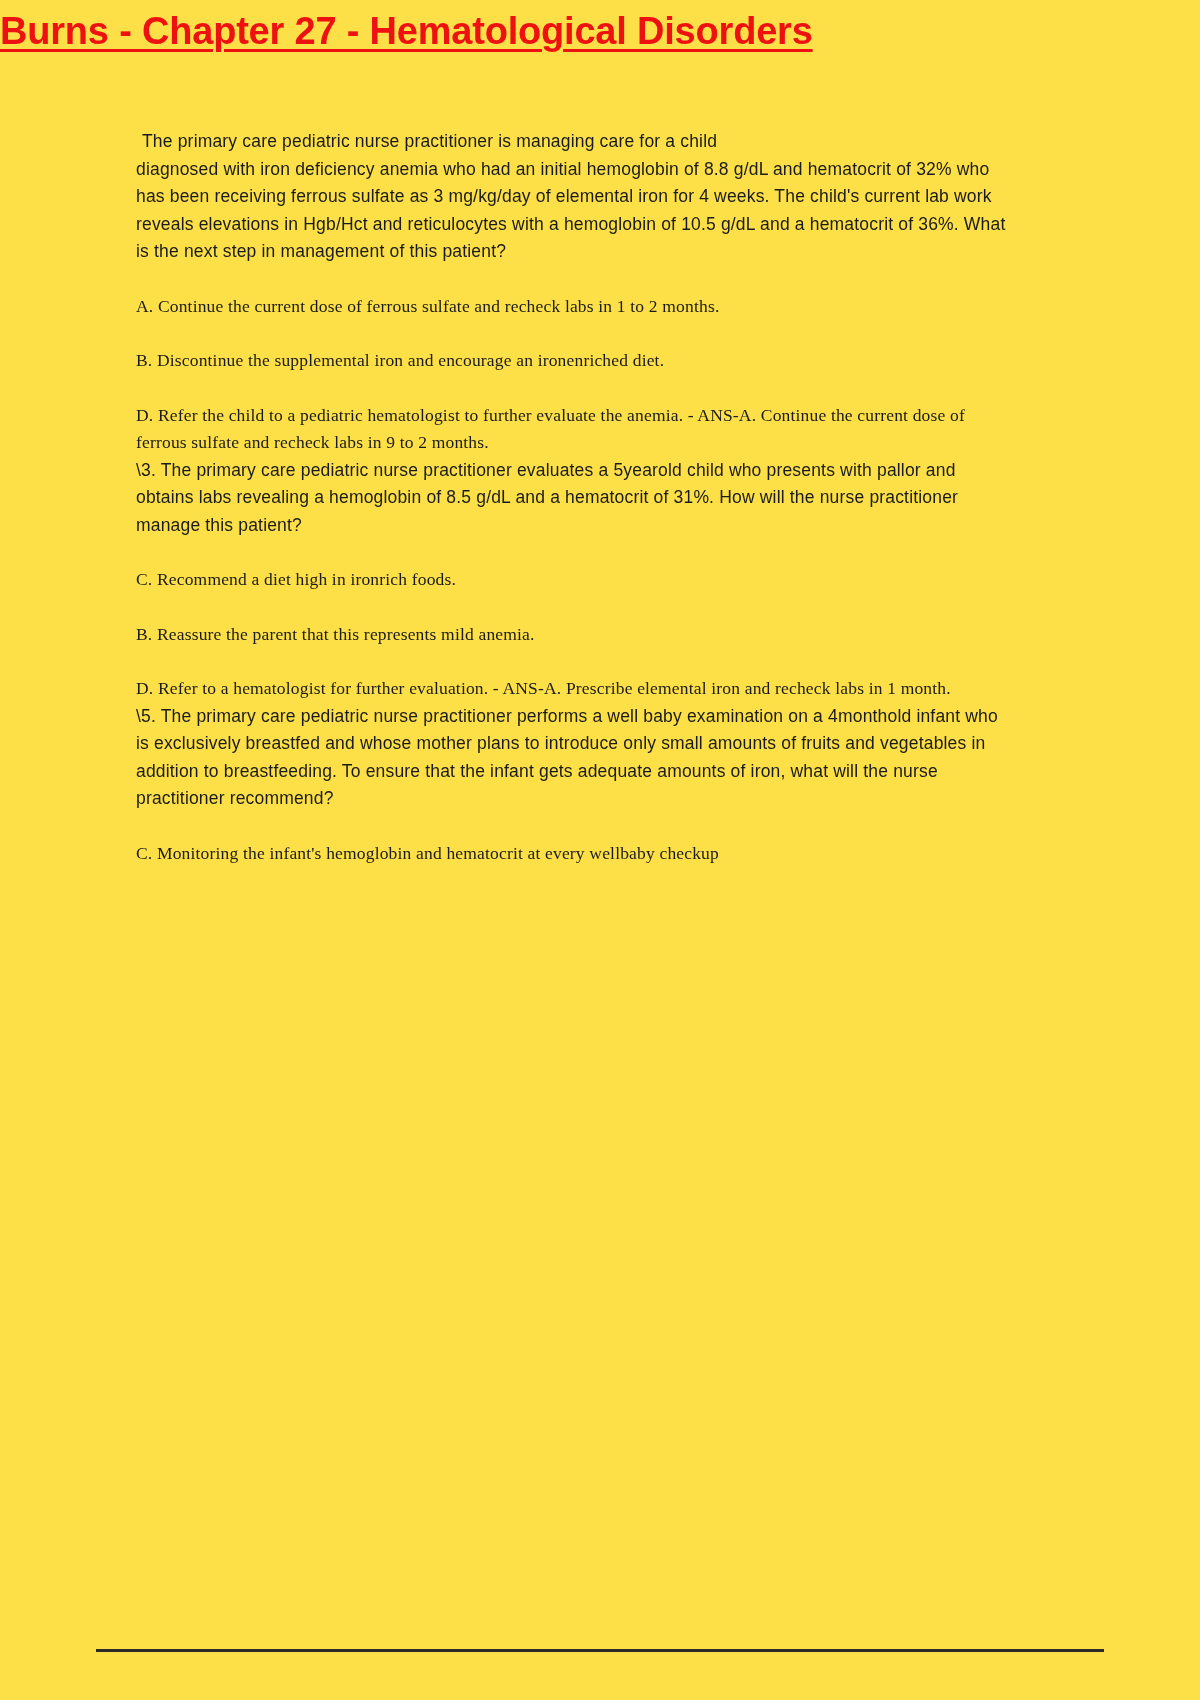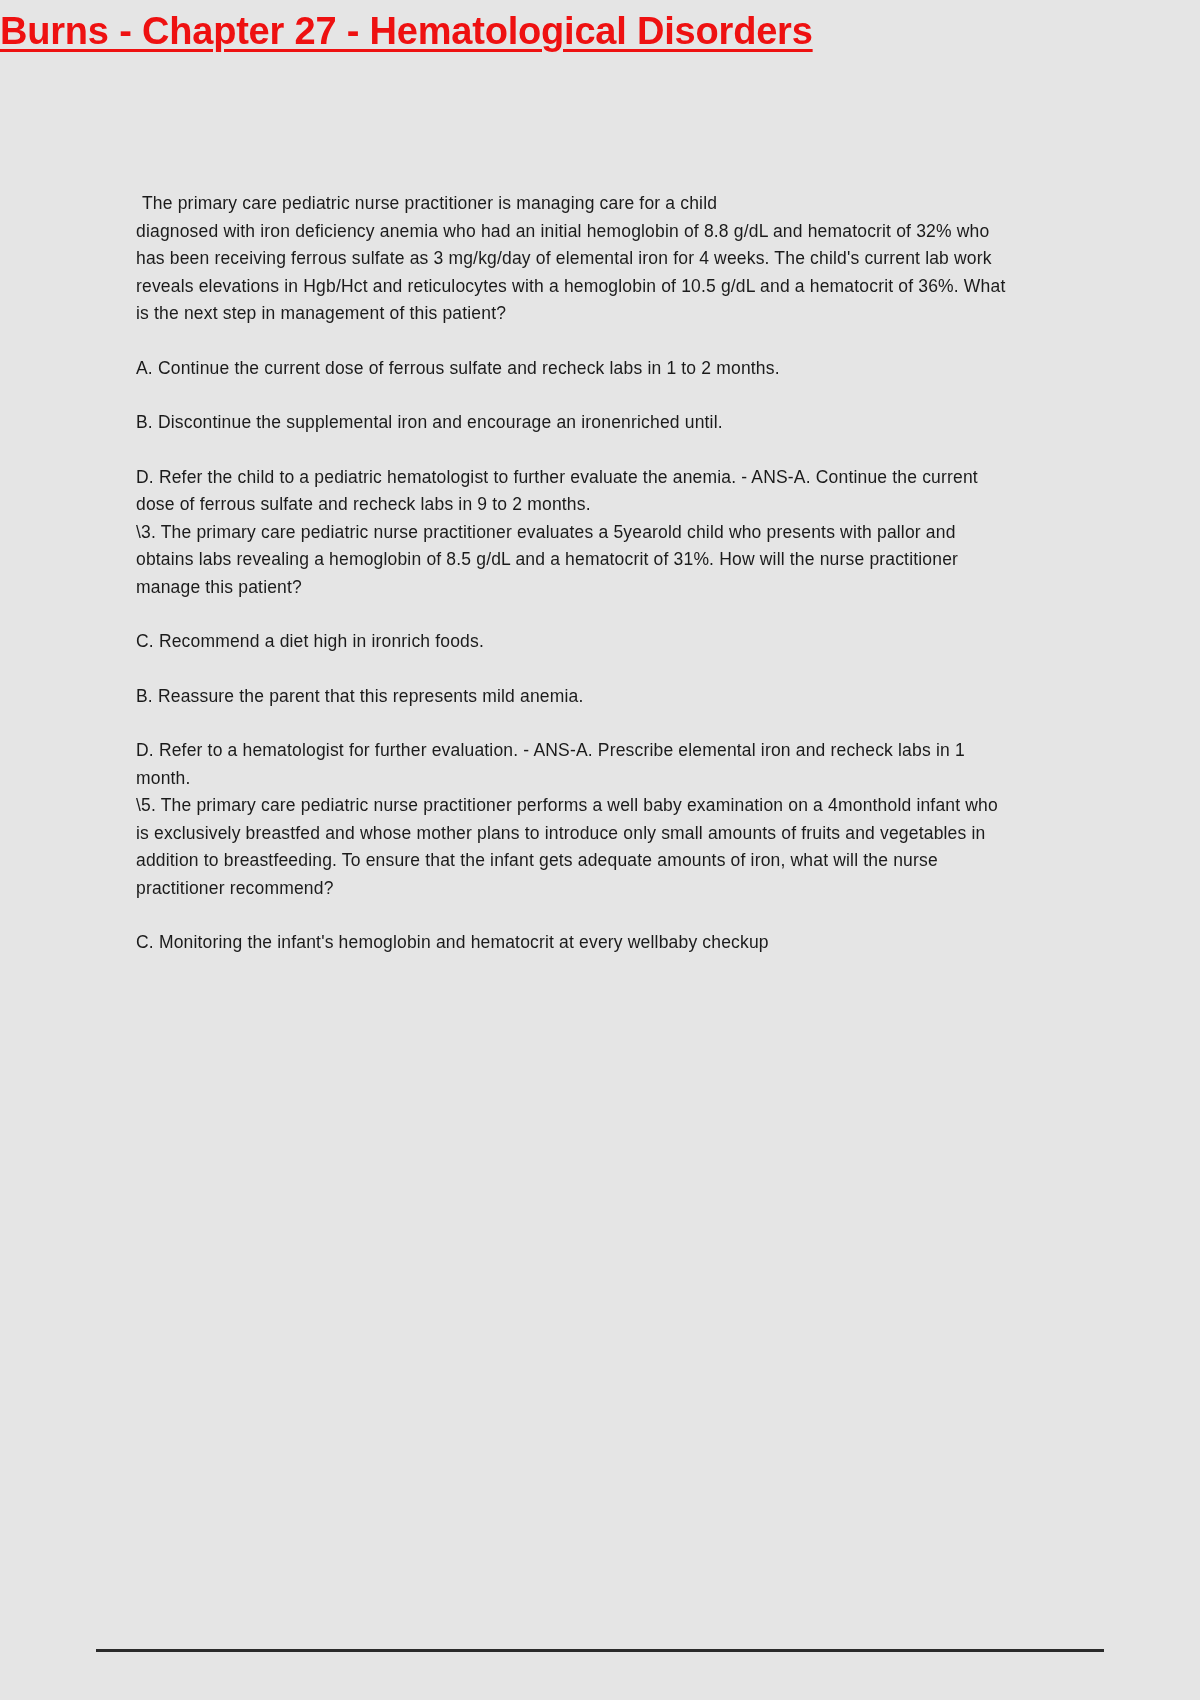--- a/index.html
+++ b/index.html
@@ -15,21 +15,21 @@
     color: #1a1a1a;
     position: relative;
     overflow: hidden;
   }
   .page {
     position: absolute;
     top: 0;
     left: 0;
     width: 1200px;
     height: 1700px;
-    background: #e5e5e5;
+    background: #fde047;
     box-sizing: border-box;
   }
   .content {
     position: absolute;
     left: 136px;
     top: 128px;
     width: 874px;
   }
   .doc-title {
     font-size: 38px;
@@ -40,31 +40,31 @@
     margin: 0 0 0 0;
     display: block;
   }
   .doc-title .title-text {
     text-decoration: underline;
     text-decoration-thickness: 3px;
     text-underline-offset: 5px;
     display: inline;
   }
   .body-block {
-    margin-top: 62px;
   }
   p.para {
     margin: 0;
     font-size: 17.5px;
     line-height: 27.5px;
     color: #1b1b1b;
     letter-spacing: 0.01em;
   }
   p.para.gap {
     margin-top: 27px;
+    font-family: Liberation Serif, serif;
   }
   p.para.tight {
     margin-top: 0;
   }
   .lead-indent {
     padding-left: 6px;
   }
   .hr-bottom {
     position: absolute;
     left: 96px;
@@ -81,21 +81,21 @@
 
   <h1 class="doc-title"><span class="title-text">Burns - Chapter 27 - Hematological Disorders</span></h1>
 
   <div class="content">
     <div class="body-block">
 
       <p class="para lead-indent"> The primary care pediatric nurse practitioner is managing care for a child</p>
       <p class="para tight">diagnosed with iron deficiency anemia who had an initial hemoglobin of 8.8 g/dL and hematocrit of 32% who has been receiving ferrous sulfate as 3 mg/kg/day of elemental iron for 4 weeks. The child's current lab work reveals elevations in Hgb/Hct and reticulocytes with a hemoglobin of 10.5 g/dL and a hematocrit of 36%. What is the next step in management of this patient?</p>
 
       <p class="para gap">A. Continue the current dose of ferrous sulfate and recheck labs in 1 to 2 months.</p>
-      <p class="para gap">B. Discontinue the supplemental iron and encourage an ironenriched until.</p>
+      <p class="para gap">B. Discontinue the supplemental iron and encourage an ironenriched diet.</p>
       <p class="para gap">D. Refer the child to a pediatric hematologist to further evaluate the anemia. - ANS-A. Continue the current dose of ferrous sulfate and recheck labs in 9 to 2 months.</p>
 
       <p class="para tight">\3. The primary care pediatric nurse practitioner evaluates a 5yearold child who presents with pallor and obtains labs revealing a hemoglobin of 8.5 g/dL and a hematocrit of 31%. How will the nurse practitioner manage this patient?</p>
 
       <p class="para gap">C. Recommend a diet high in ironrich foods.</p>
       <p class="para gap">B. Reassure the parent that this represents mild anemia.</p>
       <p class="para gap">D. Refer to a hematologist for further evaluation. - ANS-A. Prescribe elemental iron and recheck labs in 1 month.</p>
 
       <p class="para tight">\5. The primary care pediatric nurse practitioner performs a well baby examination on a 4monthold infant who is exclusively breastfed and whose mother plans to introduce only small amounts of fruits and vegetables in addition to breastfeeding. To ensure that the infant gets adequate amounts of iron, what will the nurse practitioner recommend?</p>
 

